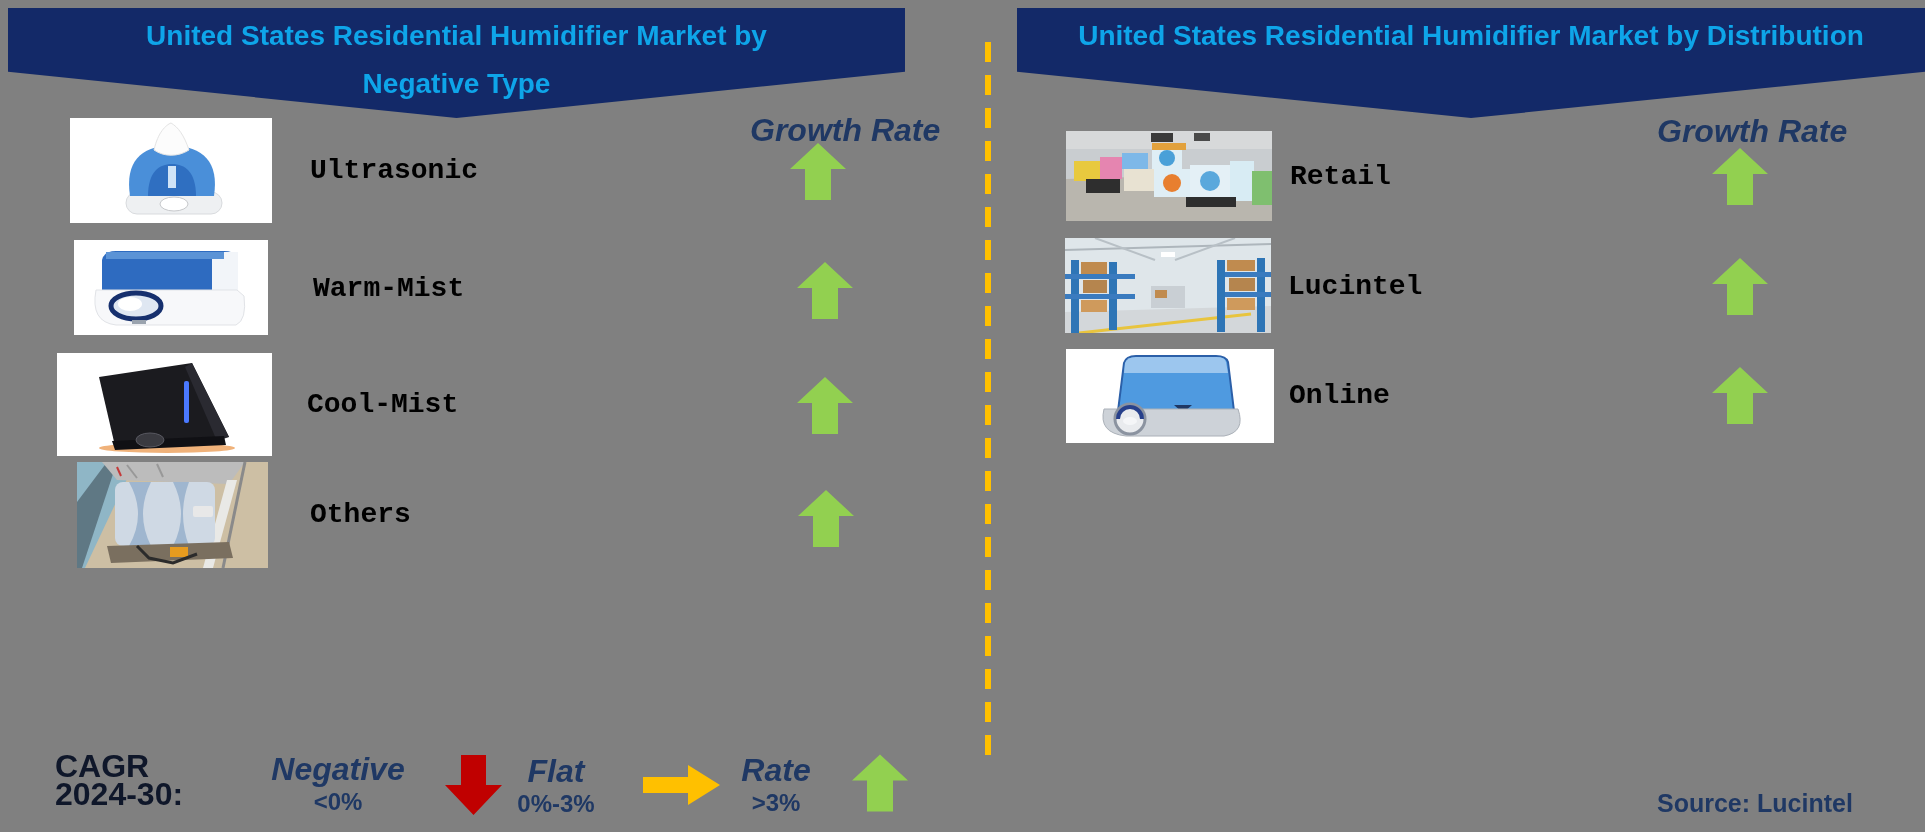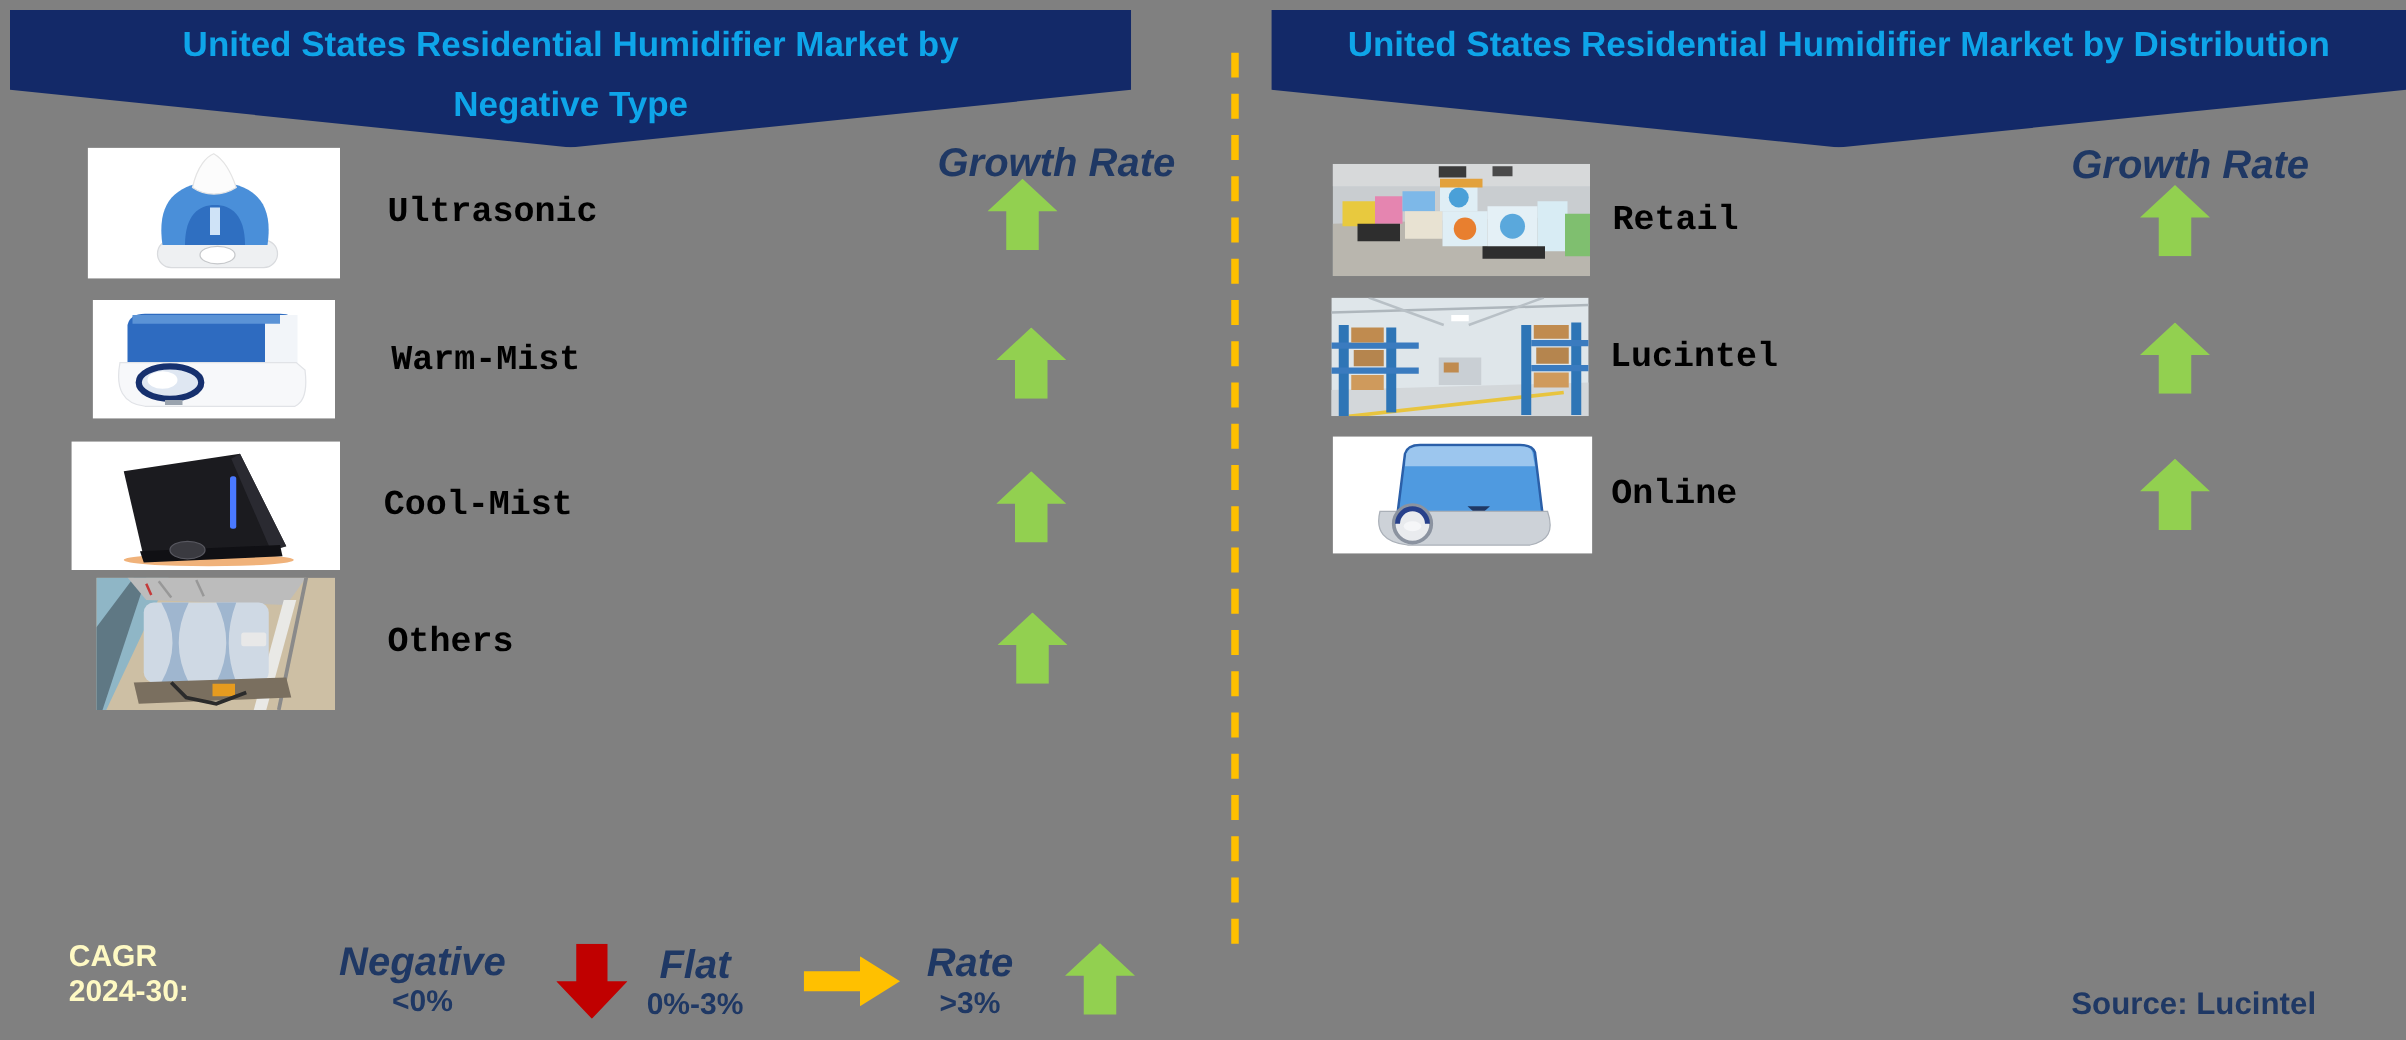--- a/index.html
+++ b/index.html
@@ -27,21 +27,21 @@
   .row-label{position:absolute;color:#000000;font-weight:bold;font-size:28px;line-height:26px;white-space:nowrap;font-family:Liberation Mono, monospace;}
   
   .fig{position:absolute;overflow:hidden;}
   .fig svg{display:block;}
   
   .arrow{position:absolute;}
   .arrow-green polygon{fill:#92d050;}
   .arrow-red polygon{fill:#c00000;}
   .arrow-amber polygon{fill:#ffc000;}
   
-  .cagr{position:absolute;left:55px;top:752px;color:#fef9c3;font-weight:bold;font-size:24px;line-height:28px;}
+  .cagr{position:absolute;left:55px;top:752px;color:#0f172a;font-weight:bold;font-size:32px;line-height:28px;}
   .leg-item{position:absolute;width:140px;text-align:center;color:#1f3864;}
   .leg-label{font-weight:bold;font-style:italic;font-size:32px;line-height:26px;}
   .leg-range{font-weight:bold;font-size:24px;line-height:26px;margin-top:7px;}
   .leg-negative{left:268px;top:756px;}
   .leg-flat{left:486px;top:758px;}
   .leg-high{left:706px;top:757px;}
   .source{position:absolute;left:1657px;top:789px;color:#1f3864;font-weight:bold;font-size:25px;white-space:nowrap;}
 </style>
 </head>
 <body>

